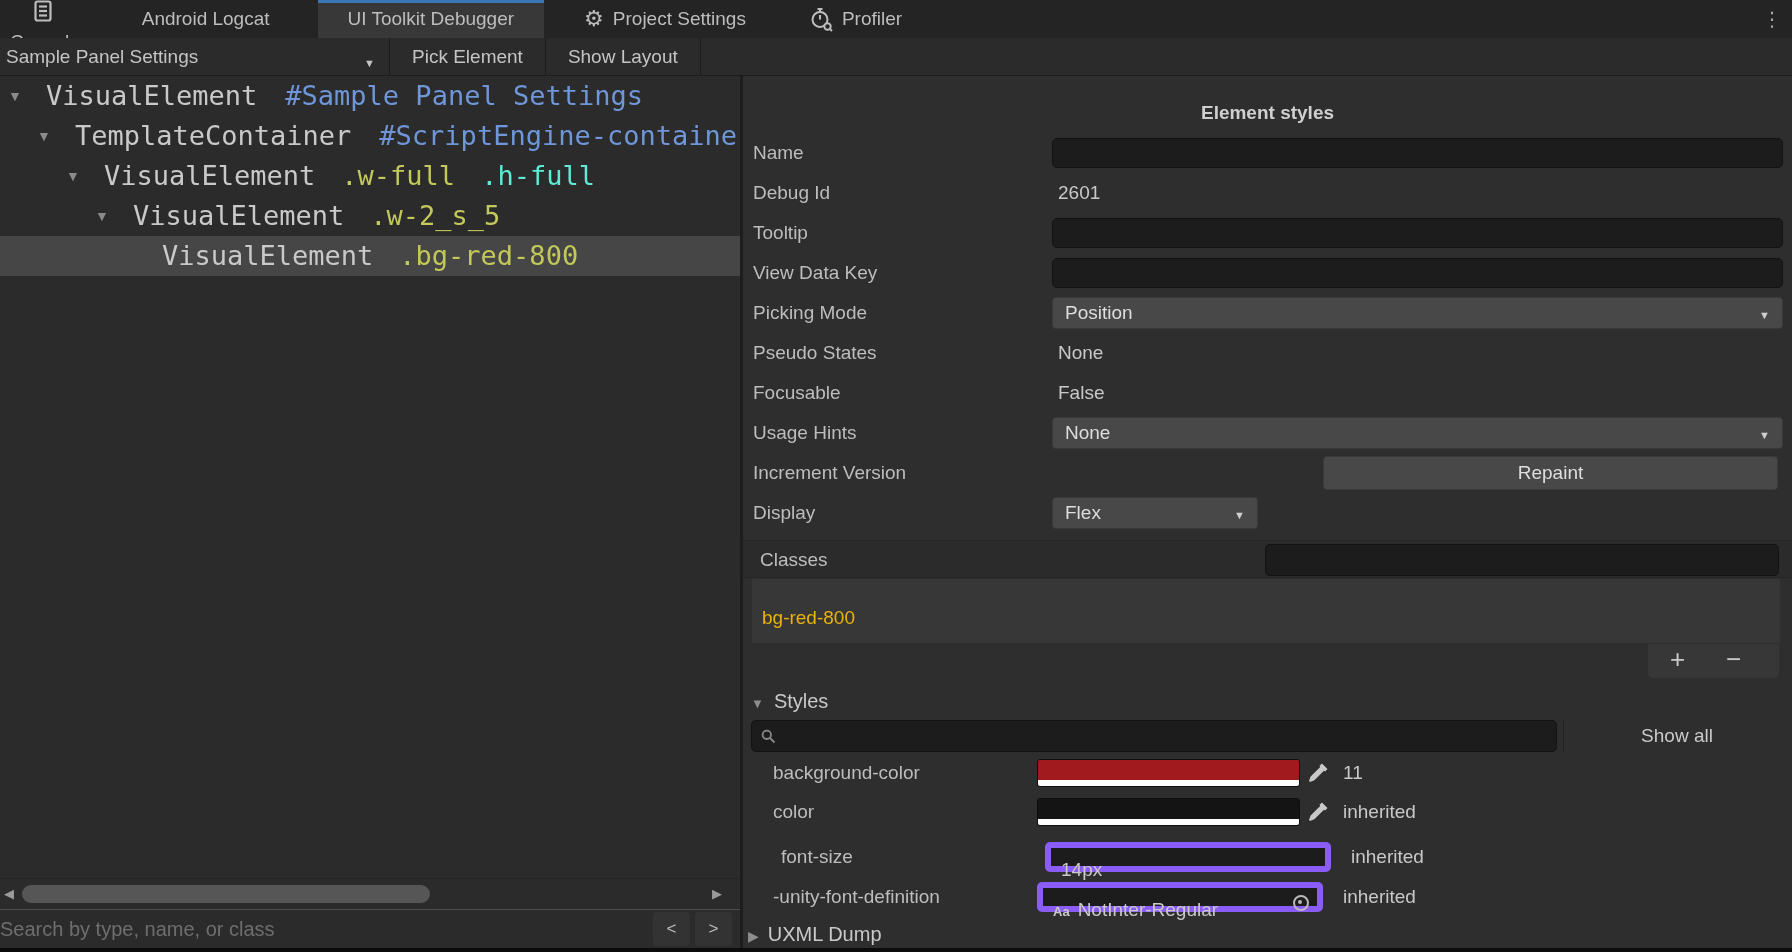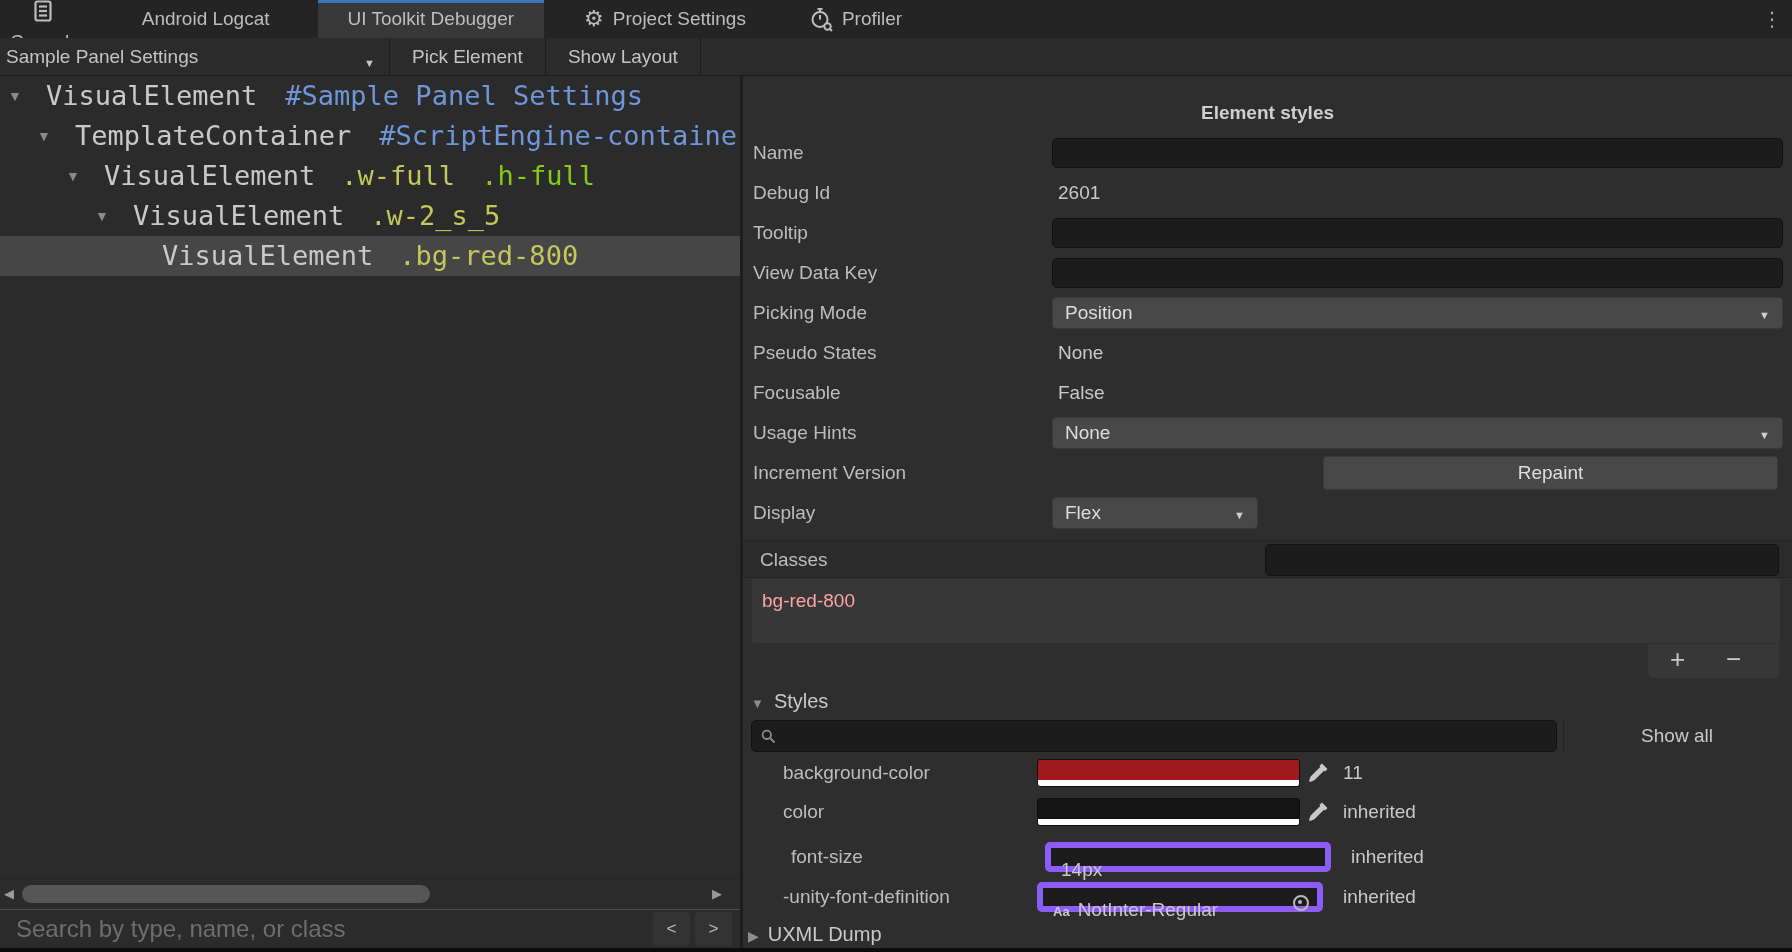--- a/index.html
+++ b/index.html
@@ -39,21 +39,21 @@
   
   .hscroll{position:absolute;left:0;top:878px;width:740px;height:30px;background:#2B2B2B;
            border-top:1px solid #242424;}
   .hthumb{position:absolute;left:22px;top:6px;width:408px;height:18px;background:#565656;border-radius:9px;}
   .harr{position:absolute;top:0;height:30px;line-height:30px;color:#9A9A9A;font-size:13px;
         font-family:"Liberation Sans",sans-serif;}
   .harr.left{left:4px;} .harr.right{left:712px;}
   .treesearch{position:absolute;left:0;top:909px;width:740px;height:39px;background:#2B2B2B;
               border-top:1px solid #4E4E4E;box-sizing:border-box;}
   .treesearch input{position:absolute;left:0;top:0;width:630px;height:100%;background:transparent;
-                    border:none;outline:none;color:#BDBDBD;font-size:24px;padding:0 0 0 16px;
+                    border:none;outline:none;color:#BDBDBD;font-size:20px;padding:0 0 0 0;
                     font-family:"Liberation Sans",sans-serif;}
   .treesearch input::placeholder{color:#6E6E6E;}
   .navbtn{position:absolute;top:2px;width:37px;height:34px;background:#333333;border-radius:4px;
           color:#BDBDBD;font-size:17px;display:flex;align-items:center;justify-content:center;}
   .navbtn.prev{left:653px;} .navbtn.next{left:695px;}
   .bottomstrip{position:absolute;left:0;top:948px;width:100%;height:4px;background:#0C0C0C;}
 
   
   .inspector{position:absolute;left:740px;top:76px;width:1052px;height:876px;background:#2E2E2E;
              border-left:3px solid #1D1D1D;box-sizing:border-box;font-size:19px;overflow:hidden;}
@@ -74,39 +74,39 @@
         border:1px solid #3A3A3A;border-radius:4px;box-sizing:border-box;text-align:center;
         line-height:32px;color:#DEDEDE;}
 
   .classes-head{position:absolute;left:0;top:464px;width:100%;height:38px;background:#2B2B2B;
                 border-top:1px solid #252525;border-bottom:1px solid #252525;box-sizing:border-box;}
   .classes-head .ilabel{left:17px;line-height:38px;}
   .classes-input{position:absolute;left:522px;top:3px;width:514px;height:32px;background:#1C1C1C;
                  border:1px solid #121212;border-radius:5px;box-sizing:border-box;}
   .classes-list{position:absolute;left:8px;top:502px;width:1030px;height:66px;background:#373737;
                 border:1px solid #2F2F2F;border-radius:3px;box-sizing:border-box;}
-  .class-item{margin-top:3px;padding-left:10px;line-height:38px;color:#fca5a5;}
+  .class-item{margin-top:20px;padding-left:10px;line-height:38px;color:#eab308;}
   .classes-footer{position:absolute;left:905px;top:568px;width:131px;height:34px;background:#373737;
                   border-radius:0 0 5px 5px;}
   .cf-btn{position:absolute;top:0;height:34px;line-height:30px;font-size:26px;color:#C9C9C9;}
   .cf-btn.add{left:22px;} .cf-btn.remove{left:78px;}
 
   .styles-fold{position:absolute;left:8px;top:610px;height:30px;line-height:30px;font-size:20px;color:#C9C9C9;}
   .styles-fold .fold-arrow{font-size:13px;color:#8E8E8E;margin-right:10px;}
   .styles-search{position:absolute;left:8px;top:644px;width:806px;height:32px;background:#1C1C1C;
                  border:1px solid #121212;border-radius:5px;box-sizing:border-box;}
   .styles-search input{position:absolute;left:30px;top:0;width:760px;height:100%;background:transparent;
                        border:none;outline:none;color:#C9C9C9;font-size:18px;
                        font-family:"Liberation Sans",sans-serif;}
   .mag{position:absolute;left:8px;top:7px;}
   .showall{position:absolute;left:820px;top:644px;width:226px;height:32px;text-align:center;
            line-height:32px;color:#C9C9C9;border-left:1px solid #232323;}
 
   .prop-row{position:absolute;left:0;width:100%;height:34px;}
-  .prop-label{position:absolute;left:40px;top:0;line-height:34px;color:#BDBDBD;white-space:nowrap;}
+  .prop-label{position:absolute;left:30px;top:0;line-height:34px;color:#BDBDBD;white-space:nowrap;}
   .prop-swatch{position:absolute;left:294px;top:3px;width:263px;height:28px;border:1px solid #0E0E0E;
                border-radius:3px;overflow:hidden;box-sizing:border-box;}
   .swatch-main{position:absolute;left:0;right:0;top:0;bottom:6px;}
   .swatch-alpha{position:absolute;left:0;right:0;bottom:0;height:6px;background:#FFFFFF;}
   .prop-field{position:absolute;left:294px;top:2px;width:286px;height:30px;background:#1C1C1C;
               border:6px solid #8b5cf6;border-radius:5px;box-sizing:border-box;line-height:28px;
               padding:8px 10px;color:#C9C9C9;}
   .aa{font-size:13px;font-weight:bold;margin-right:8px;color:#C9C9C9;}
   .picker{position:absolute;right:8px;top:7px;width:12px;height:12px;border:2px solid #B9B9B9;
           border-radius:50%;}
@@ -178,21 +178,21 @@
       <div class="trow">
         <span class="fold" style="left: 8px;">▼</span>
         <span class="ttxt" style="left: 46px;"><span class="tname">VisualElement</span><span class="tid" style="color: rgb(111, 150, 216);">#Sample Panel Settings</span></span>
       </div>
       <div class="trow">
         <span class="fold" style="left: 37px;">▼</span>
         <span class="ttxt" style="left: 75px;"><span class="tname">TemplateContainer</span><span class="tid" style="color: rgb(111, 150, 216);">#ScriptEngine-container</span></span>
       </div>
       <div class="trow">
         <span class="fold" style="left: 66px;">▼</span>
-        <span class="ttxt" style="left: 104px;"><span class="tname">VisualElement</span><span class="tclass" style="color: rgb(194, 200, 90);">.w-full</span><span class="tclass" style="color: #84cc16;">.h-full</span></span>
+        <span class="ttxt" style="left: 104px;"><span class="tname">VisualElement</span><span class="tclass" style="color: rgb(194, 200, 90);">.w-full</span><span class="tclass" style="color: #5eead4;">.h-full</span></span>
       </div>
       <div class="trow">
         <span class="fold" style="left: 95px;">▼</span>
         <span class="ttxt" style="left: 133px;"><span class="tname">VisualElement</span><span class="tclass" style="color: rgb(194, 200, 90);">.w-2_s_5</span></span>
       </div>
       <div class="trow selected">
         <span class="ttxt" style="left: 162px;"><span class="tname">VisualElement</span><span class="tclass" style="color: rgb(194, 200, 90);">.bg-red-800</span></span>
       </div>
     </div>
 

